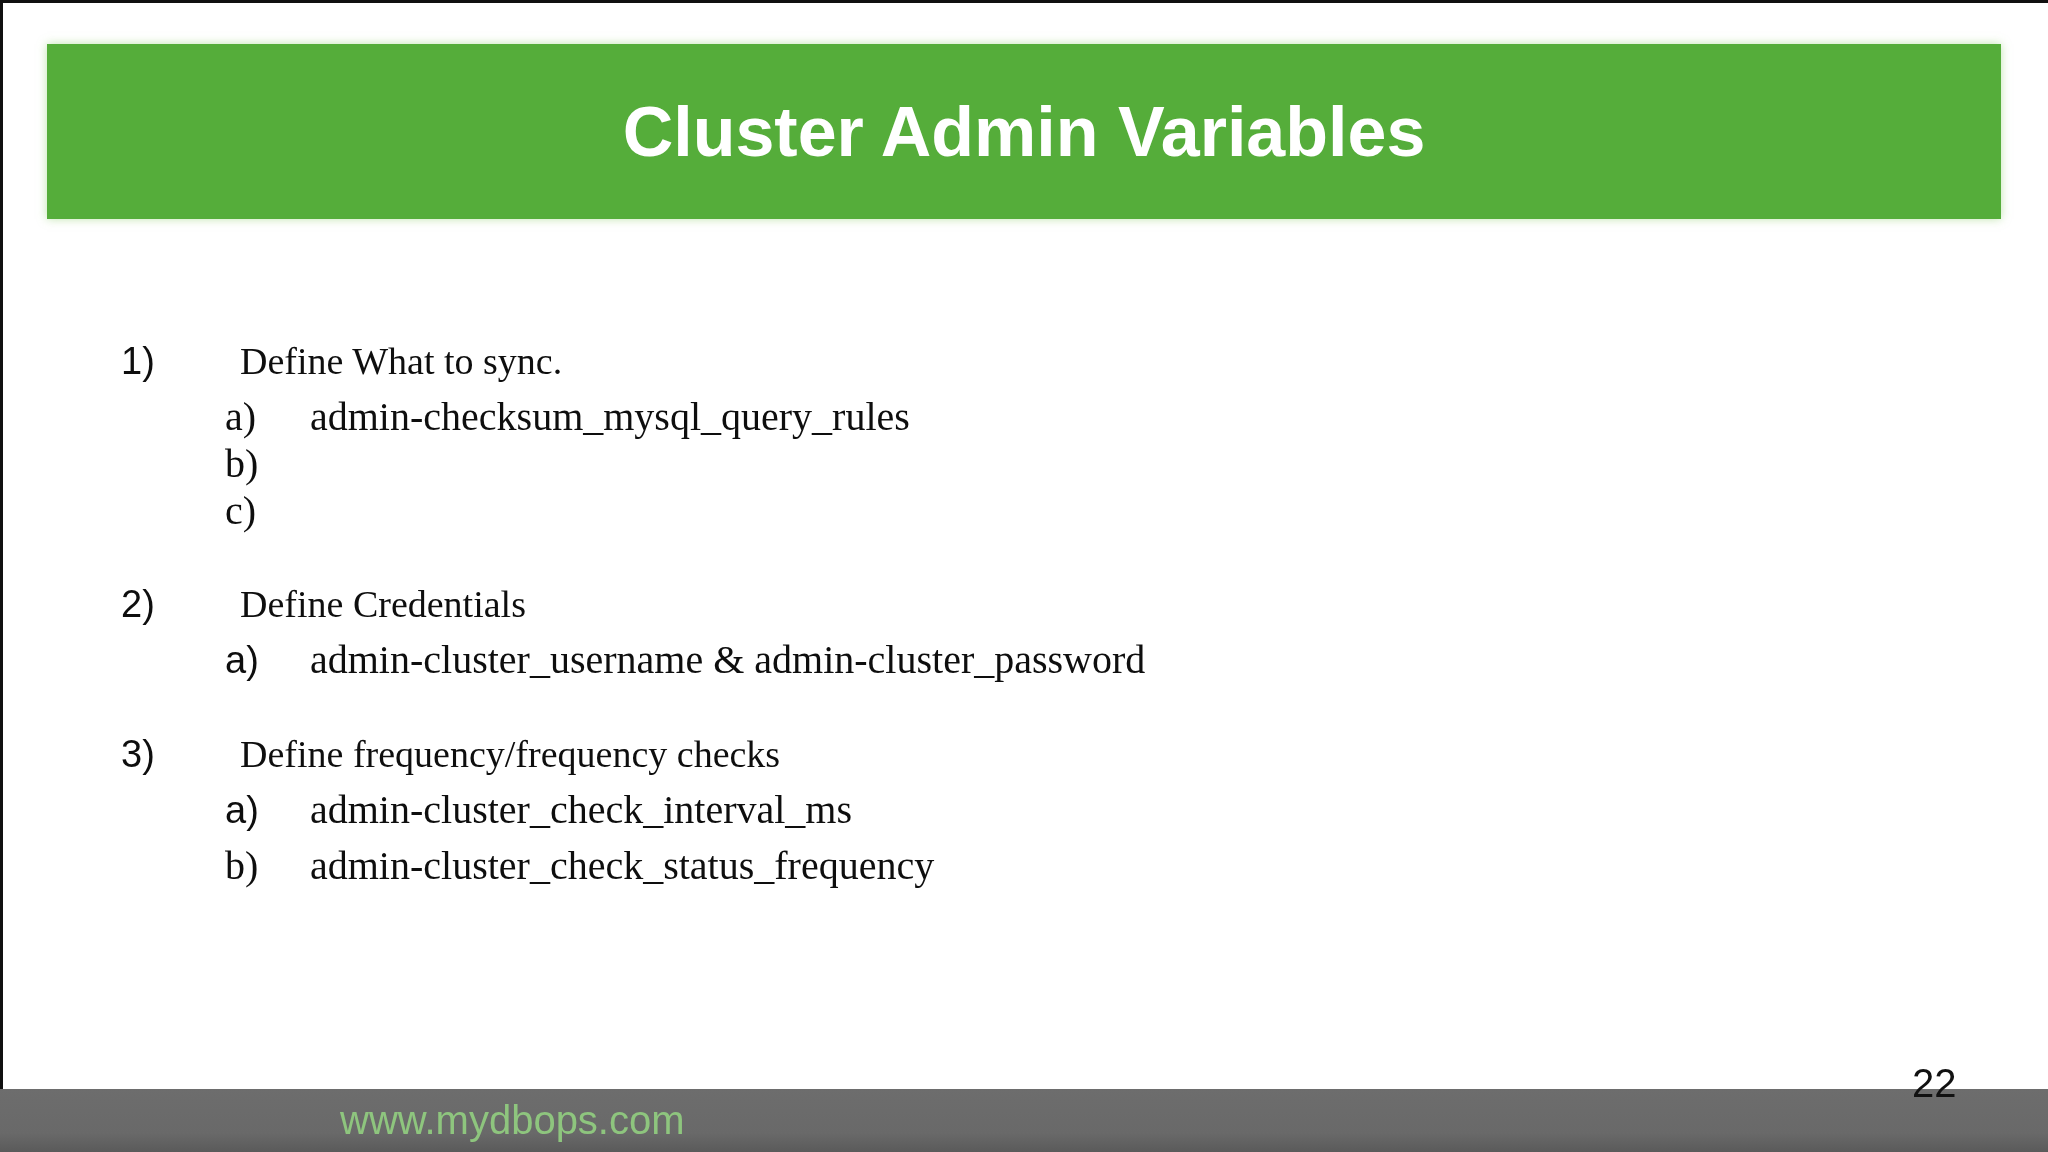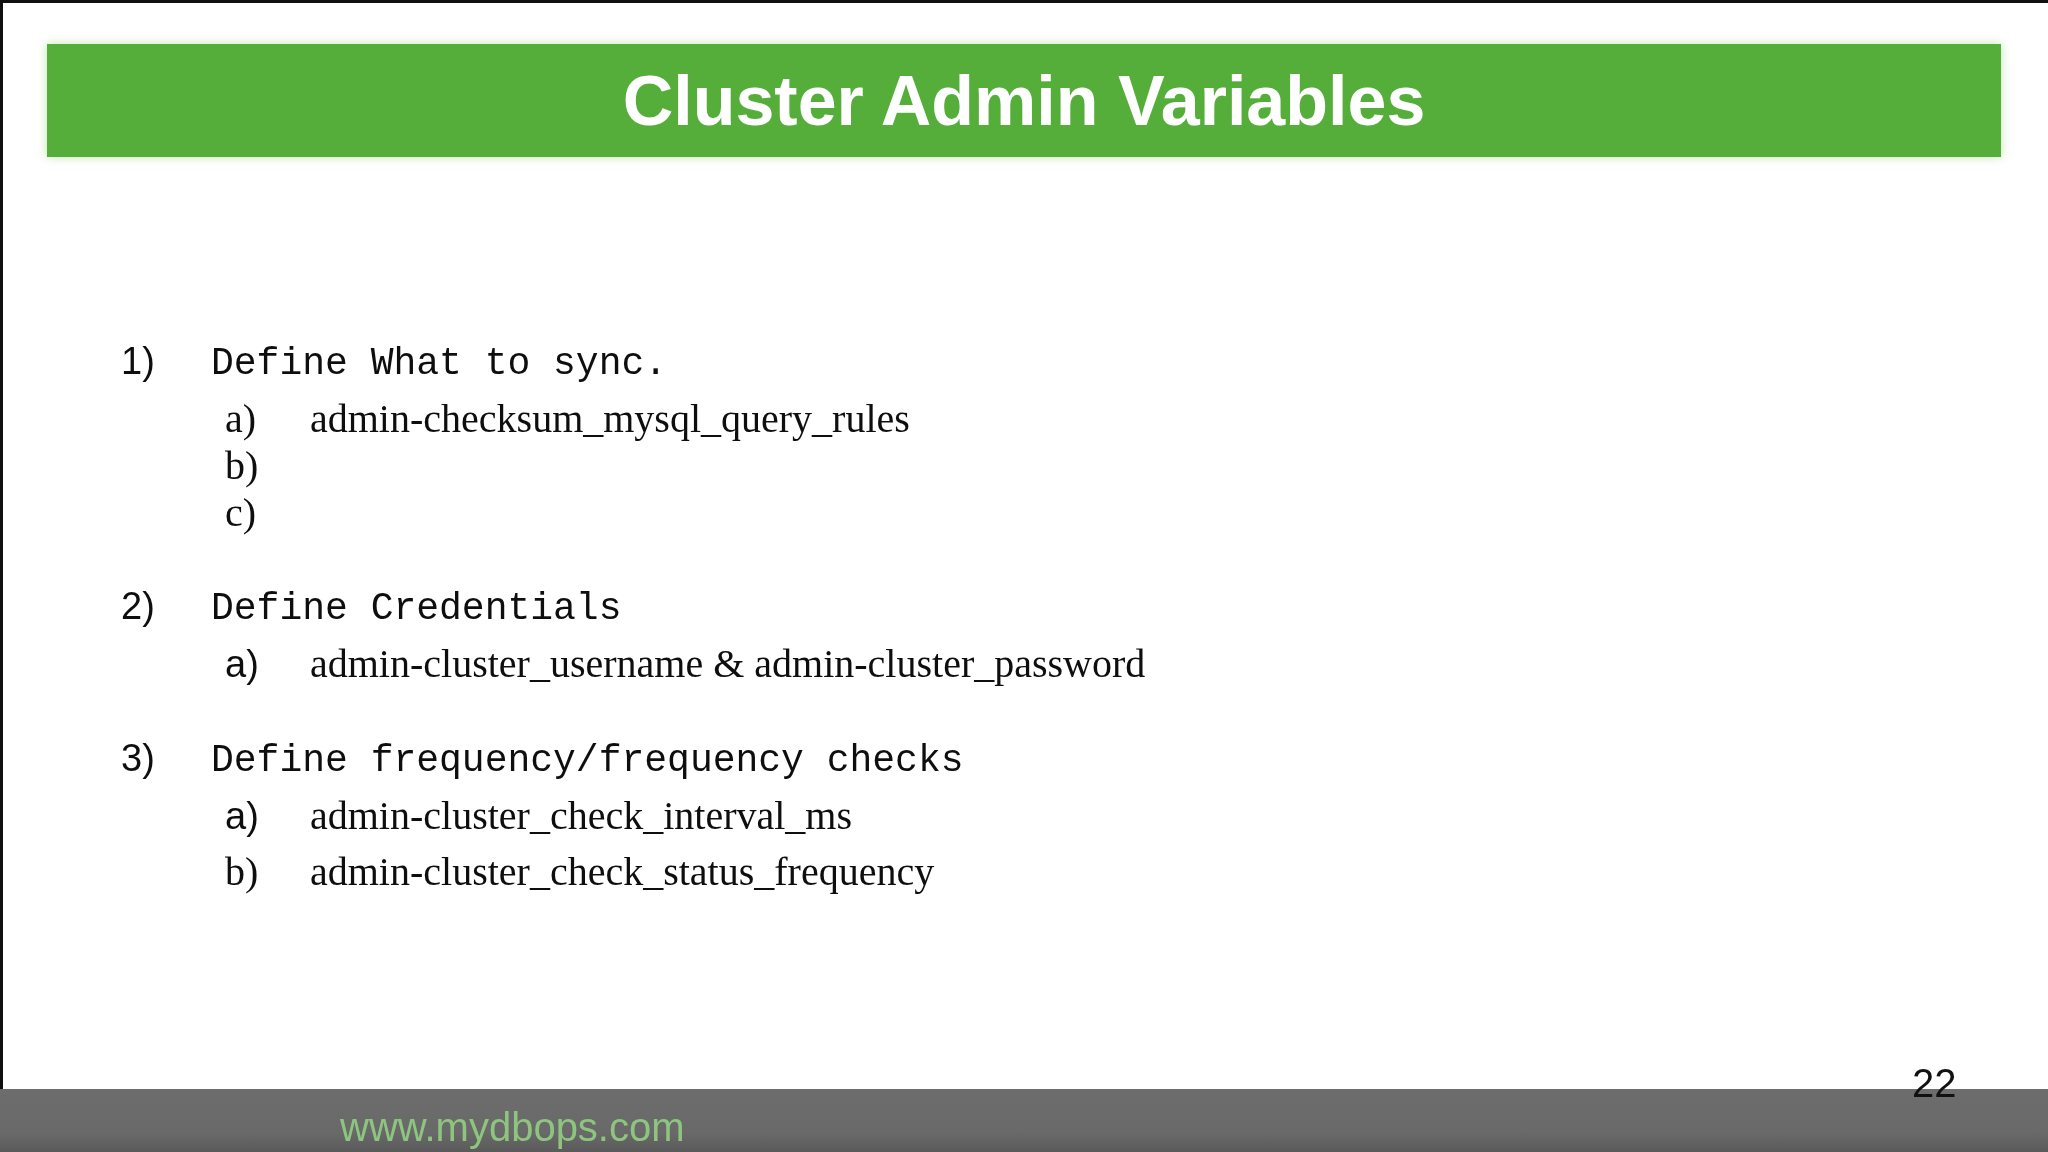--- a/index.html
+++ b/index.html
@@ -17,21 +17,21 @@
     width: 2048px; height: 3px; background: #101010;
   }
   .frame-left {
     position: absolute; left: 0; top: 0;
     width: 3px; height: 1089px; background: #101010;
   }
 
   
   .banner {
     position: absolute; left: 47px; top: 44px;
-    width: 1954px; height: 113px;
+    width: 1954px; height: 175px;
     background: #55ad3a;
     box-shadow: 0 0 9px rgba(140, 205, 105, 0.55);
     display: flex; align-items: center; justify-content: center;
   }
   .banner h1 {
     color: #ffffff;
     font-size: 70px;
     font-weight: 700;
     letter-spacing: 0px;
     font-family: "Liberation Sans", sans-serif;
@@ -49,21 +49,22 @@
     line-height: 47px;
     white-space: nowrap;
   }
   .row.heading .marker {
     width: 90px;
     font-size: 38px;
     font-family: "Liberation Sans", sans-serif;
   }
   .row.heading .txt {
     font-size: 38px;
-    font-family: Liberation Mono, monospace;
+    font-family: Liberation Serif, serif;
+    margin-left: 29px;
   }
   .row.sub { padding-left: 104px; }
   .row.sub .marker { width: 85px; }
   .marker.m-serif {
     font-size: 40px;
     font-family: "Liberation Serif", "DejaVu Serif", serif;
   }
   .marker.m-sans {
     font-size: 38px;
     font-family: "Liberation Sans", sans-serif;
@@ -75,21 +76,21 @@
   }
 
   
   .footer {
     position: absolute; left: 0; bottom: 0;
     width: 2048px; height: 63px;
     background: linear-gradient(to bottom, #6d6d6d 0%, #696969 70%, #5a5a5a 100%);
   }
   .footer .site, .footer .mail {
     position: absolute;
-    top: 16px;
+    top: 9px;
     font-size: 40px;
     line-height: 44px;
     color: #8ec57e;
     font-family: "Liberation Sans", sans-serif;
   }
   .footer .site { left: 340px; }
   .footer .mail { left: 1356px; }
 
   .page-number {
     position: absolute;

